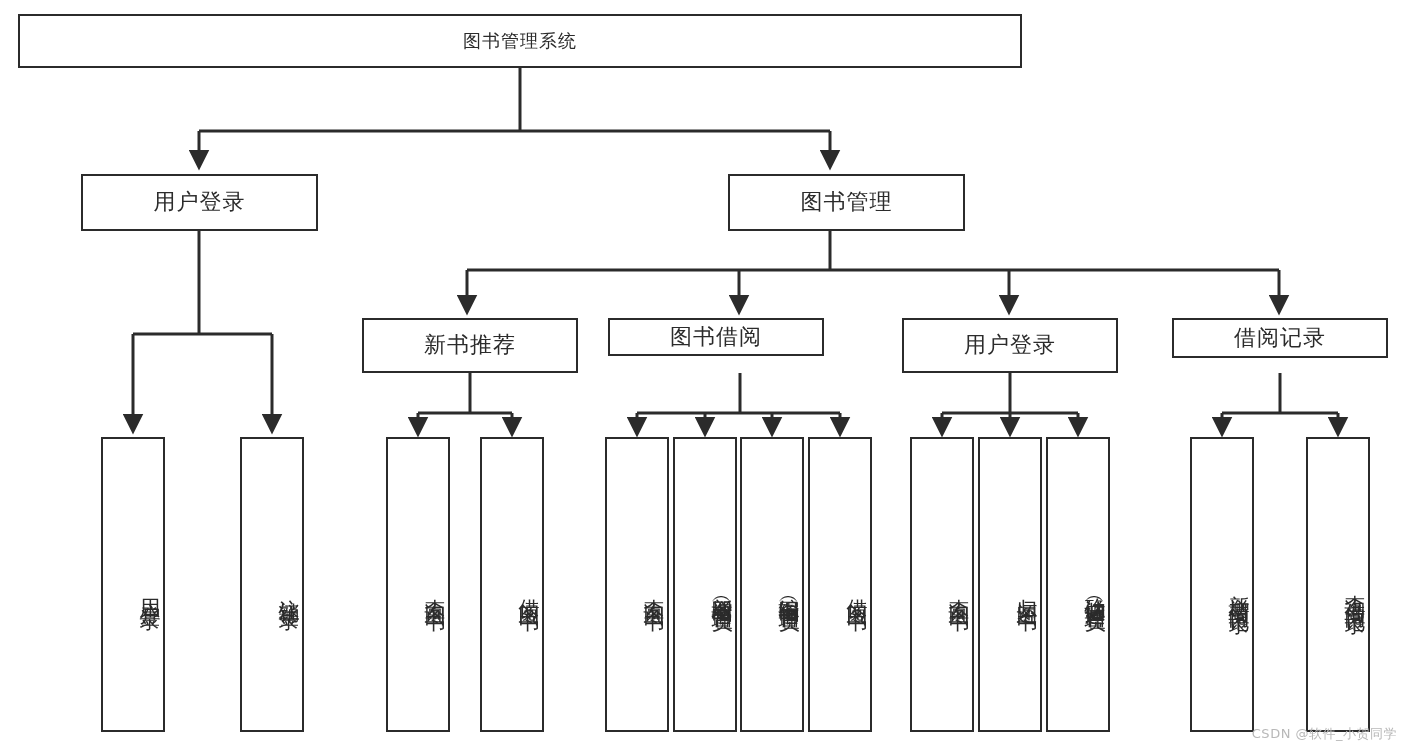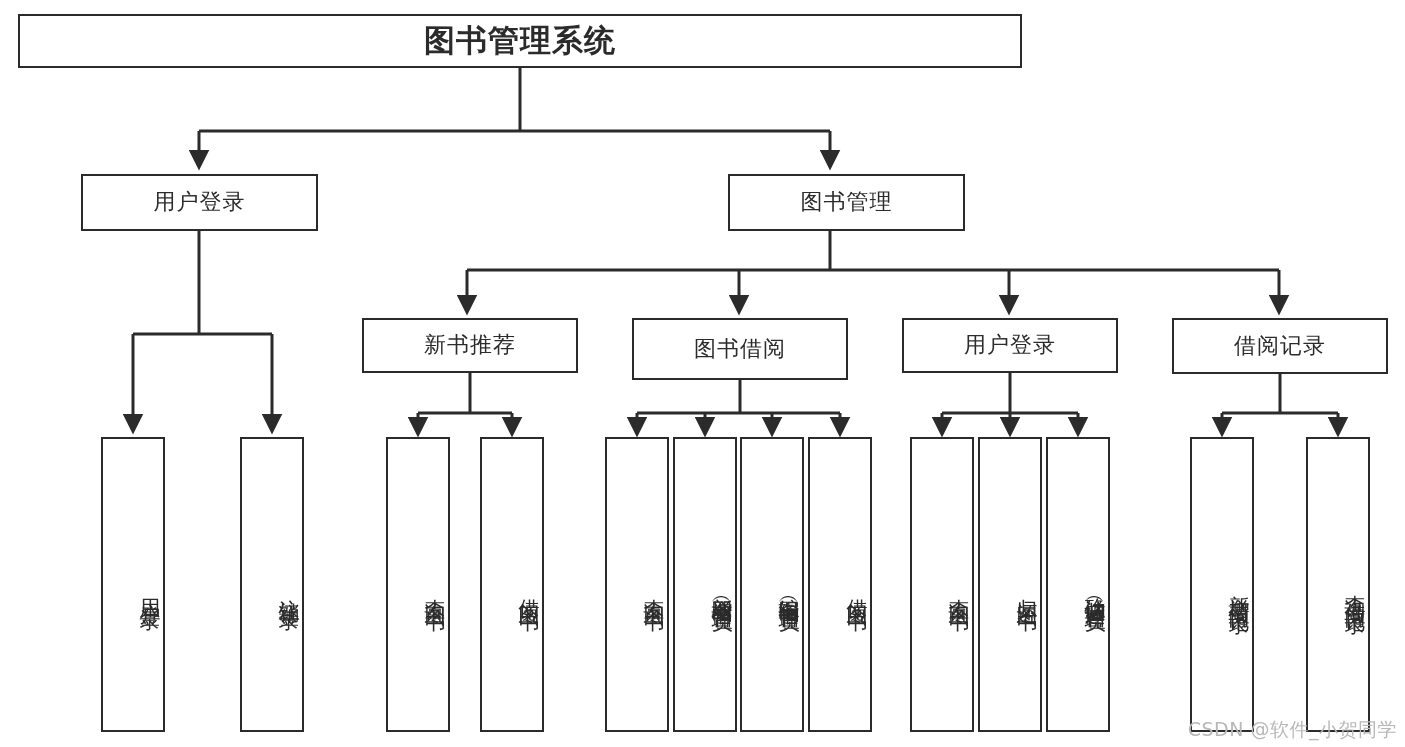--- a/index.html
+++ b/index.html
@@ -35,41 +35,40 @@
     justify-content: center;
     text-align: center;
     z-index: 2;
   }
   .node.horiz {
     font-size: 22px;
     letter-spacing: 1px;
     line-height: 1.2;
   }
   .node.root {
-    font-size: 31px;
-    font-weight: bold;
+    font-size: 18px;
   }
   .node.vert {
     writing-mode: vertical-rl;
     text-orientation: upright;
     font-size: 21px;
     letter-spacing: 4px;
     line-height: 1.25;
     padding-top: 10px;
     align-items: flex-start;
     justify-content: center;
   }
   .node.vert.tall {
     letter-spacing: 2px;
   }
   .watermark {
     position: absolute;
     right: 8px;
     bottom: 4px;
-    font-size: 19px;
+    font-size: 13px;
     color: #b8b8b8;
     letter-spacing: 0.5px;
     z-index: 3;
     white-space: nowrap;
   }
 </style>
 </head>
 <body>
 
 <div id="canvas">
@@ -123,23 +122,23 @@
       <path d="M 1338 413 L 1338 427" marker-end="url(#arrow)"></path>
     </g>
   </svg>
 
   <div class="node horiz root" style="left:18px; top:14px; width:1004px; height:54px;">图书管理系统</div>
 
   <div class="node horiz" style="left:81px; top:174px; width:237px; height:57px;">用户登录</div>
   <div class="node horiz" style="left:712px; top:174px; width:237px; height:57px;margin-left:16px;">图书管理</div>
 
   <div class="node horiz" style="left:362px; top:318px; width:216px; height:55px;">新书推荐</div>
-  <div class="node horiz" style="left:632px; top:318px; width:216px; height:62px;">图书借阅</div>
+  <div class="node horiz" style="left:608px; top:318px; width:216px; height:38px;">图书借阅</div>
   <div class="node horiz" style="left:902px; top:318px; width:216px; height:55px;">用户登录</div>
-  <div class="node horiz" style="left:1172px; top:318px; width:216px; height:56px;">借阅记录</div>
+  <div class="node horiz" style="left:1172px; top:318px; width:216px; height:40px;">借阅记录</div>
 
   <div class="node vert" style="left:101px; top:437px; width:64px; height:295px;">用户登录</div>
   <div class="node vert" style="left:240px; top:437px; width:64px; height:295px;">注销登录</div>
 
   <div class="node vert" style="left:386px; top:437px; width:64px; height:295px;">查询图书</div>
   <div class="node vert" style="left:480px; top:437px; width:64px; height:295px;">借阅图书</div>
 
   <div class="node vert" style="left:605px; top:437px; width:64px; height:295px;">查询图书</div>
   <div class="node vert tall" style="left:673px; top:437px; width:64px; height:295px;">新增图书（管理员）</div>
   <div class="node vert tall" style="left:740px; top:437px; width:64px; height:295px;">编辑图书（管理员）</div>

